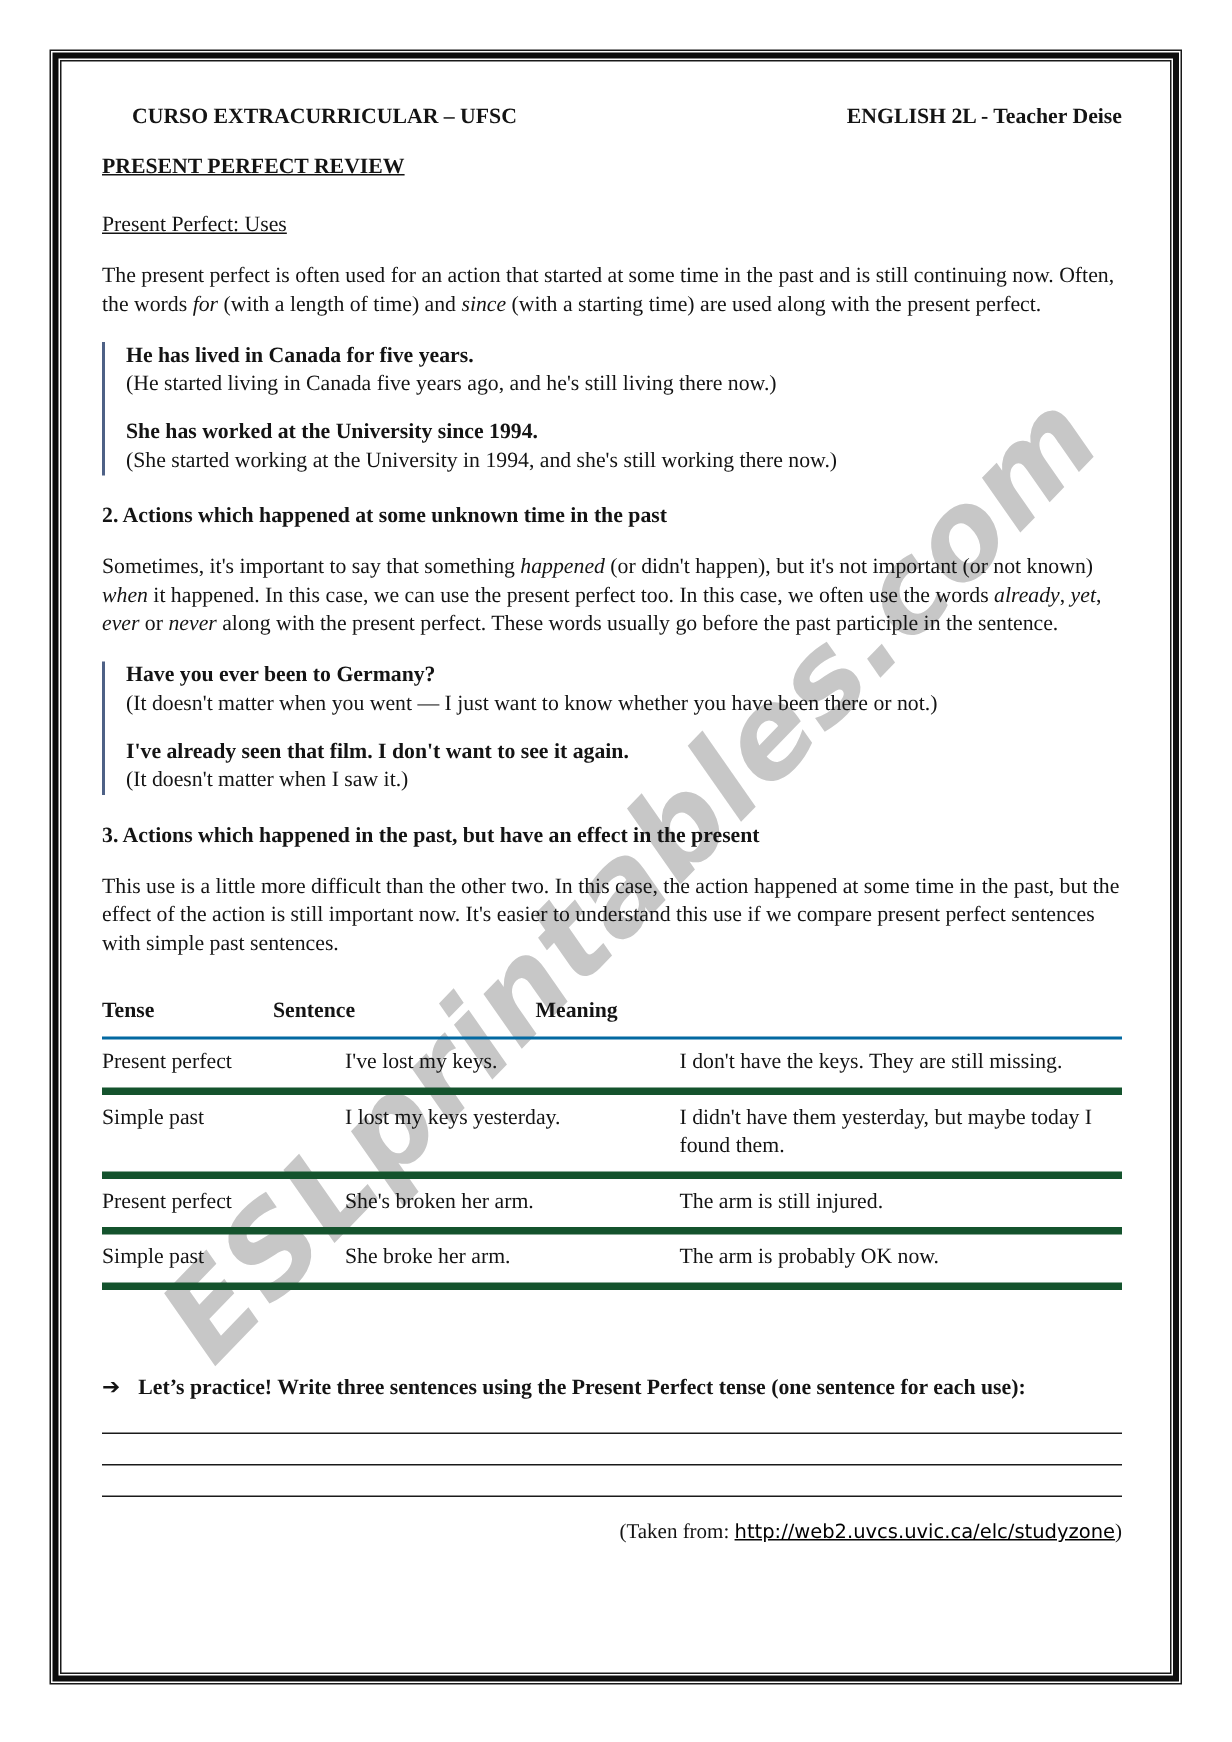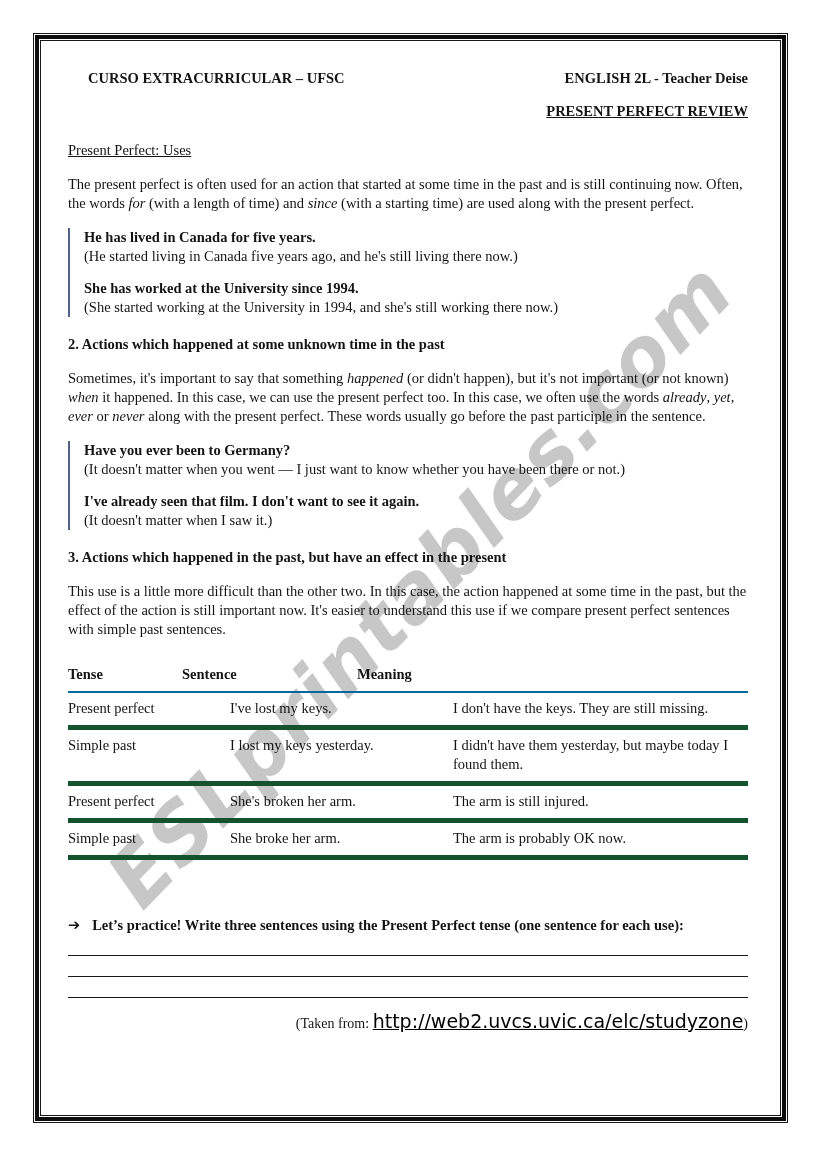--- a/index.html
+++ b/index.html
@@ -19,21 +19,21 @@
     position:absolute; left:420px; top:585px; z-index:0;
     transform:translate(-50%,-50%) rotate(-46deg);
     font-family:"DejaVu Sans", sans-serif; font-weight:bold; font-style:italic;
     font-size:80px; color:#c7c7c7; white-space:nowrap; letter-spacing:1px;
   }
 
   .content { position:absolute; left:68px; top:69px; width:680px; z-index:1;
              font-size:14.5px; line-height:19px; }
 
   .doc-header { display:flex; justify-content:space-between; font-weight:bold; padding-left:20px;gap:13px; }
-  .doc-title { text-align:right; font-weight:bold; text-decoration:underline; margin-top:14px; }
+  .doc-title { text-align:left; font-weight:bold; text-decoration:underline; margin-top:14px; }
   .uses-heading { font-weight:normal; text-decoration:underline; margin-top:20px; }
   .sec-heading { font-weight:bold; margin-top:18px; }
   .para { margin-top:15px; }
   .para em { font-style:italic; }
 
   .examples { margin-top:15px; border-left:2px solid #4e6186; padding-left:14px; }
   .example + .example { margin-top:13px; }
   .ex-sentence { font-weight:bold; }
   .ex-note { font-weight:normal; }
 
@@ -42,21 +42,21 @@
   .trow  { display:flex; padding:6px 0 7px 0; border-bottom:5px solid #14532d;gap:48px; }
   .c1 { width:114px; } .c2 { width:175px; } .c3 { flex:1; }
 
   .practice { margin-top:56px; font-weight:bold; display:flex; gap:12px; white-space:nowrap; }
   .practice .arrow { font-family:"DejaVu Sans", sans-serif; font-weight:bold; }
 
   .wlines { margin-top:0; }
   .wline { height:20px; border-bottom:1.3px solid #1a1a1a; }
 
   .doc-footer { margin-top:14px; text-align:right; font-size:14px; }
-  .doc-footer .src-link { font-family:"DejaVu Sans", sans-serif; font-size:19px;
+  .doc-footer .src-link { font-family:"DejaVu Sans", sans-serif; font-size:13px;
                           color:#000; text-decoration:underline; cursor:pointer; }
 </style>
 </head>
 <body>
 
 <div class="page">
 
   <div class="watermark">ESLprintables.com</div>
 
   <div class="frame">

